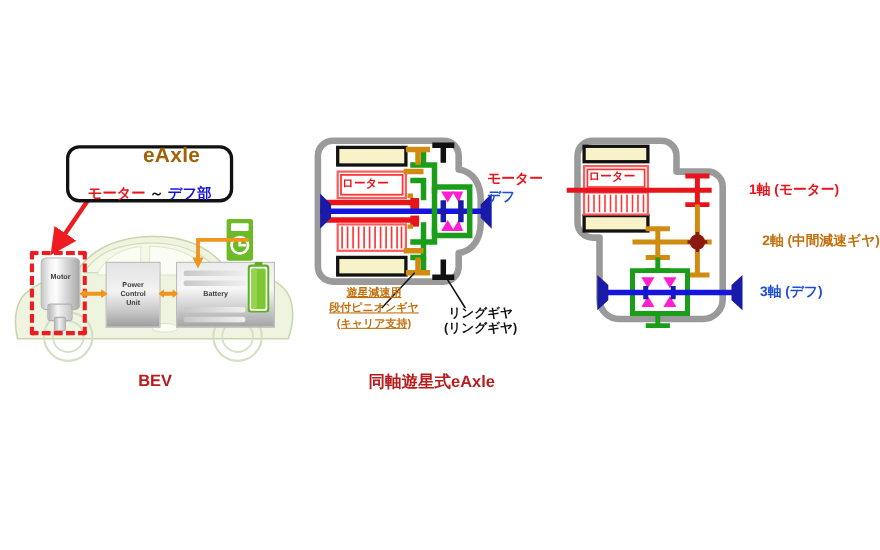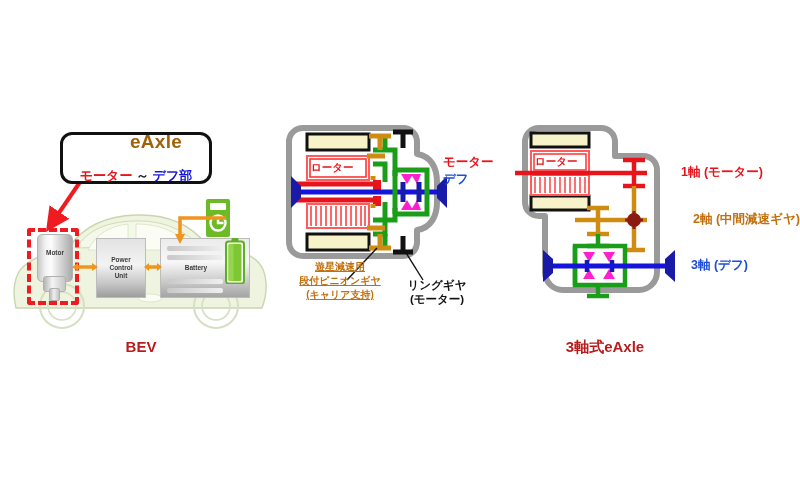--- a/index.html
+++ b/index.html
@@ -287,23 +287,24 @@
     </svg>
 
     <div class="lbl orange c" style="left:2px;top:140px;width:106px;font-size:10px;text-decoration:underline;">
       <div>遊星減速用</div>
       <div>段付ピニオンギヤ</div>
       <div>(キャリア支持)</div>
     </div>
 
     <div class="lbl black c" style="left:100px;top:158px;width:104px;font-size:11.5px;">
       <div>リングギヤ</div>
-      <div>(モーター)</div>
+      <div>(リングギヤ)</div>
     </div>
 
+    <div class="cap" style="left:0;top:218px;width:215px;font-size:15px;">同軸遊星式eAxle</div>
   </div>
 
   <div class="panel" id="three-panel">
 
     <svg width="285" height="215" viewBox="0 0 285 215" style="position:absolute;left:0;top:0;">
 
       <path d="M24,8 L86,8 C94,8 100,14 100,22 L100,36 L128,36
                C136,36 142,42 142,50 L142,152 C142,162 134,170 124,170
                L48,170 C38,170 30,162 30,152 L30,96 L24,96
                C16,96 10,90 10,82 L10,22 C10,14 16,8 24,8 Z" fill="#ffffff" stroke="#9a9a9a" stroke-width="6" stroke-linejoin="round"></path>
@@ -374,16 +375,15 @@
       <path d="M28,130 L28,162 L38,153 L38,139 Z" fill="#1a1aa8"></path>
       <path d="M160,130 L160,162 L150,153 L150,139 Z" fill="#1a1aa8"></path>
     </svg>
 
     <div class="lbl red" style="left:20px;top:34px;font-size:10.5px;">ローター</div>
 
     <div class="lbl red" style="left:166px;top:45px;font-size:12.5px;">1軸 (モーター)</div>
     <div class="lbl orange" style="left:166px;top:92px;font-size:12.5px;margin-left:12px;">2軸 (中間減速ギヤ)</div>
     <div class="lbl blue" style="left:176px;top:138px;font-size:12.5px;">3軸 (デフ)</div>
 
-    <div class="cap" style="left:20px;top:218px;width:140px;font-size:15px;">3軸式eAxle</div>
   </div>
 
 </div>
 
 </body></html>

